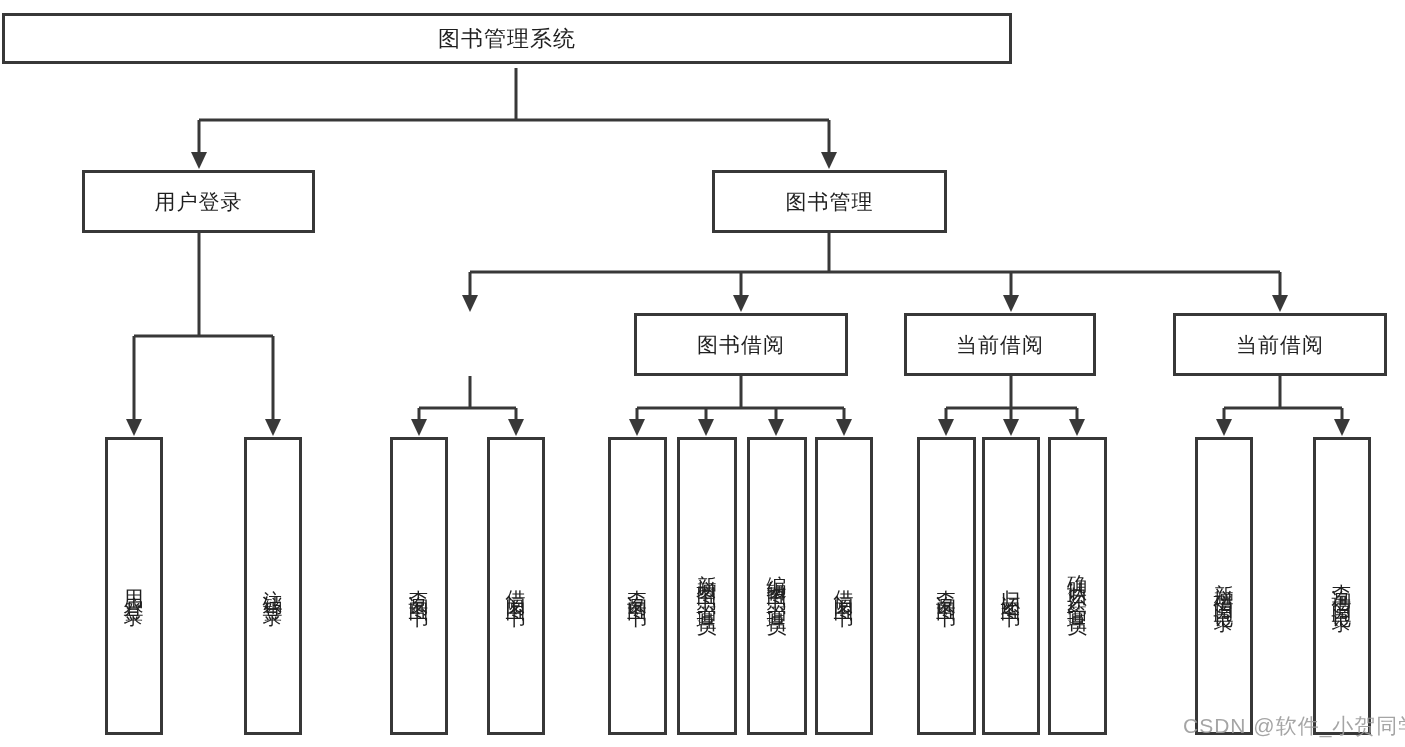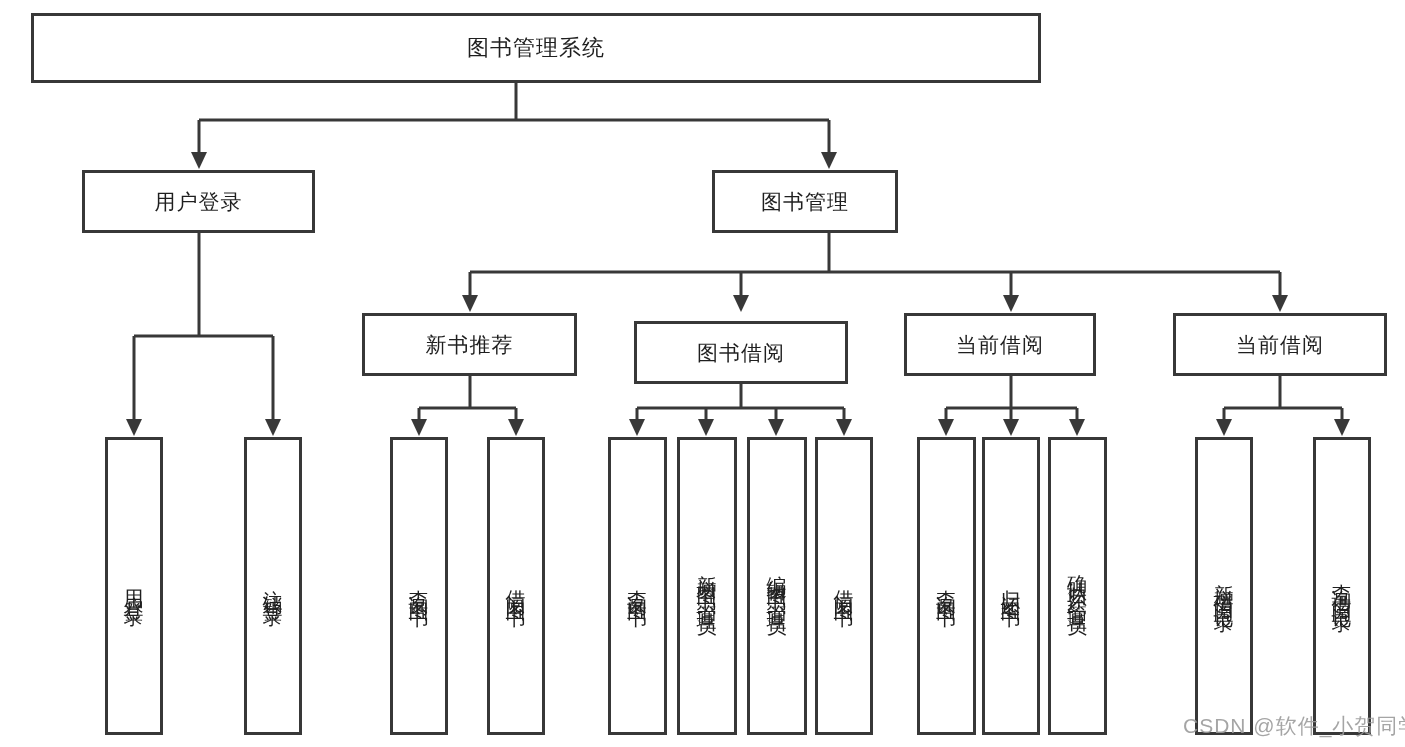--- a/index.html
+++ b/index.html
@@ -71,27 +71,26 @@
       <polygon points="768,419 784,419 776,436"></polygon>
       <polygon points="836,419 852,419 844,436"></polygon>
       <polygon points="938,419 954,419 946,436"></polygon>
       <polygon points="1003,419 1019,419 1011,436"></polygon>
       <polygon points="1069,419 1085,419 1077,436"></polygon>
       <polygon points="1216,419 1232,419 1224,436"></polygon>
       <polygon points="1334,419 1350,419 1342,436"></polygon>
     </g>
   </svg>
 
-  <div class="node node-h node-root" style="left:31px;top:13px;width:1010px;height:70px;">图书管理系统</div>
+  <div class="node node-h node-root" style="left:2px;top:13px;width:1010px;height:51px;">图书管理系统</div>
 
   <div class="node node-h" style="left:82px;top:170px;width:233px;height:63px;">用户登录</div>
-  <div class="node node-h" style="left:712px;top:170px;width:186px;height:63px;">图书管理</div>
+  <div class="node node-h" style="left:712px;top:170px;width:235px;height:63px;">图书管理</div>
 
-  <div class="node node-h" style="left:362px;top:313px;width:215px;height:63px;">新书推荐</div>
-  <div class="node node-h" style="left:634px;top:313px;width:214px;height:63px;margin-top:8px;">图书借阅</div>
+  <div class="node node-h" style="left:634px;top:313px;width:214px;height:63px;">图书借阅</div>
   <div class="node node-h" style="left:904px;top:313px;width:192px;height:63px;">当前借阅</div>
   <div class="node node-h" style="left:1173px;top:313px;width:214px;height:63px;">当前借阅</div>
 
   <div class="node node-v" style="left:105px;top:437px;width:58px;height:298px;">用户登录</div>
   <div class="node node-v" style="left:244px;top:437px;width:58px;height:298px;">注销登录</div>
 
   <div class="node node-v" style="left:390px;top:437px;width:58px;height:298px;">查询图书</div>
   <div class="node node-v" style="left:487px;top:437px;width:58px;height:298px;">借阅图书</div>
 
   <div class="node node-v" style="left:608px;top:437px;width:59px;height:298px;">查询图书</div>

